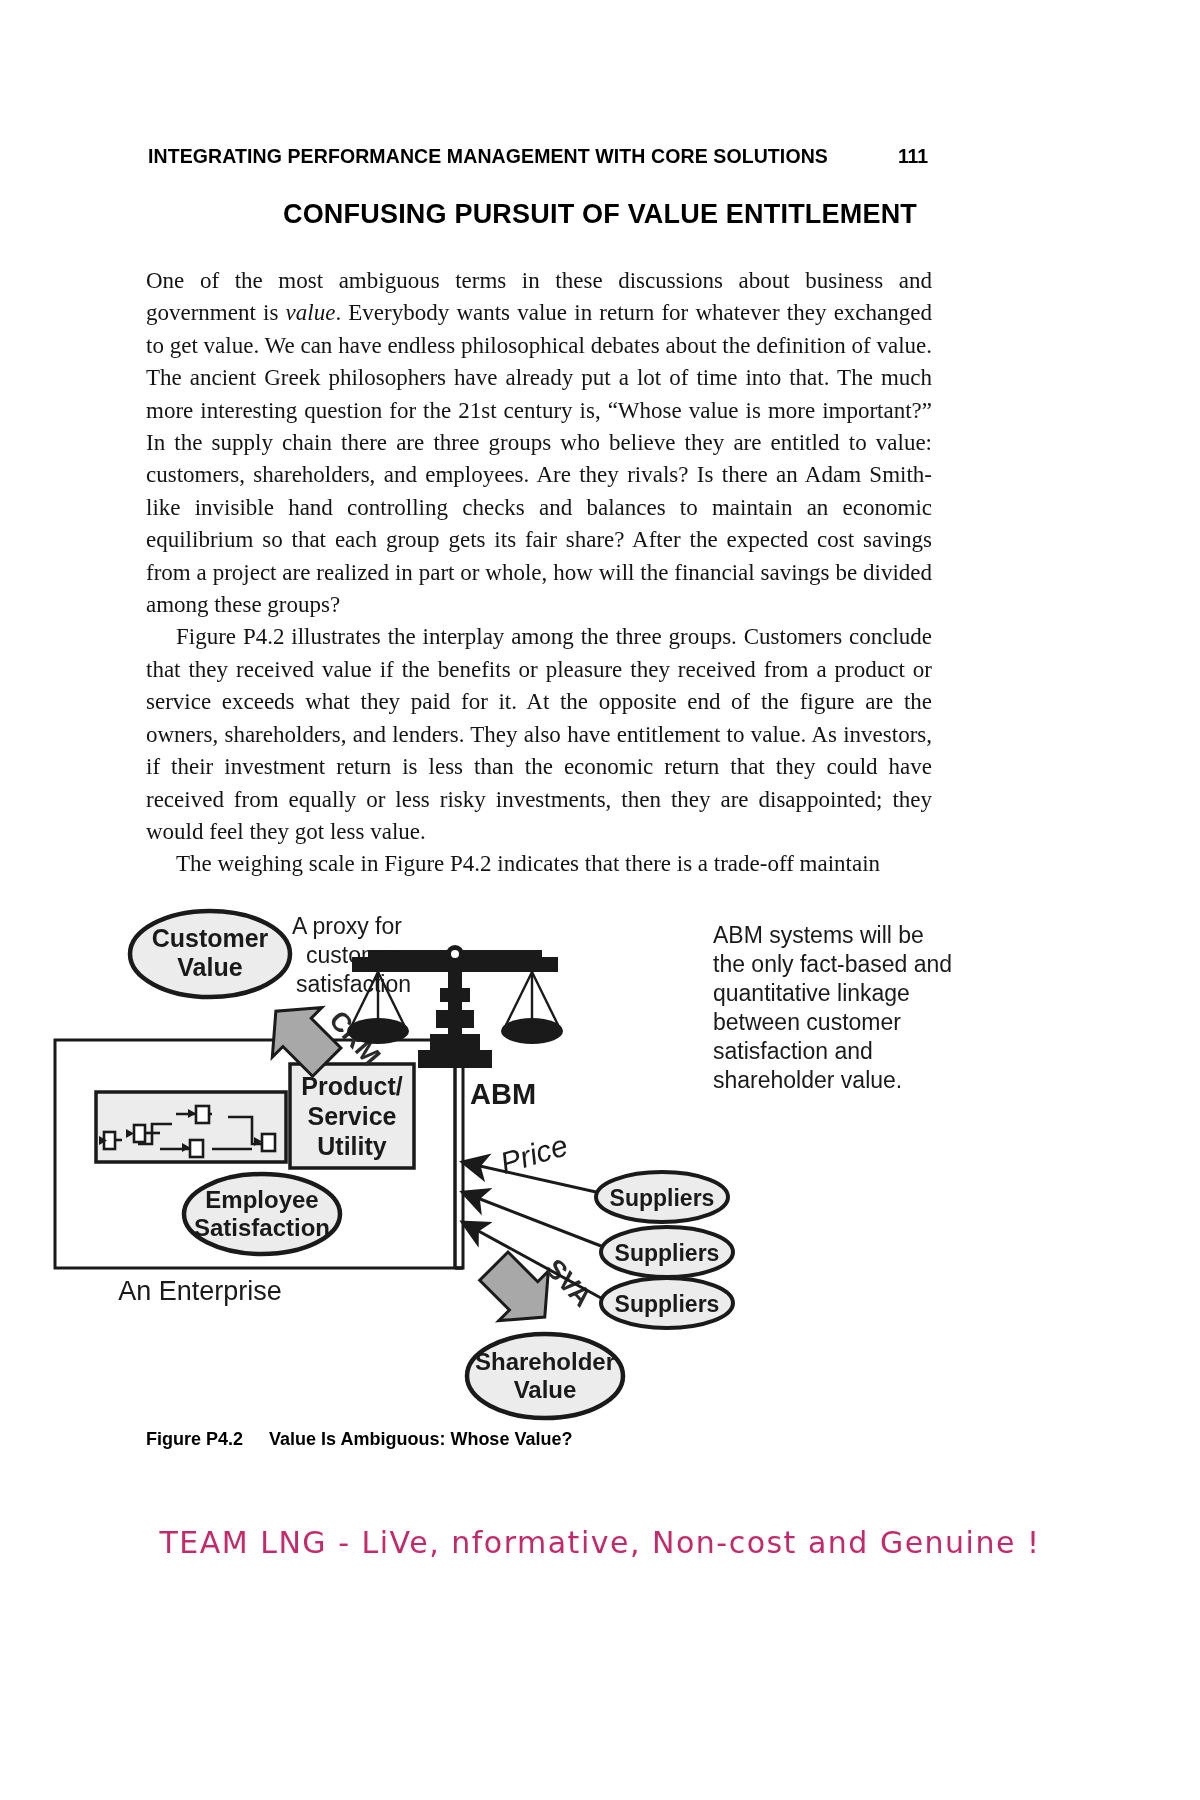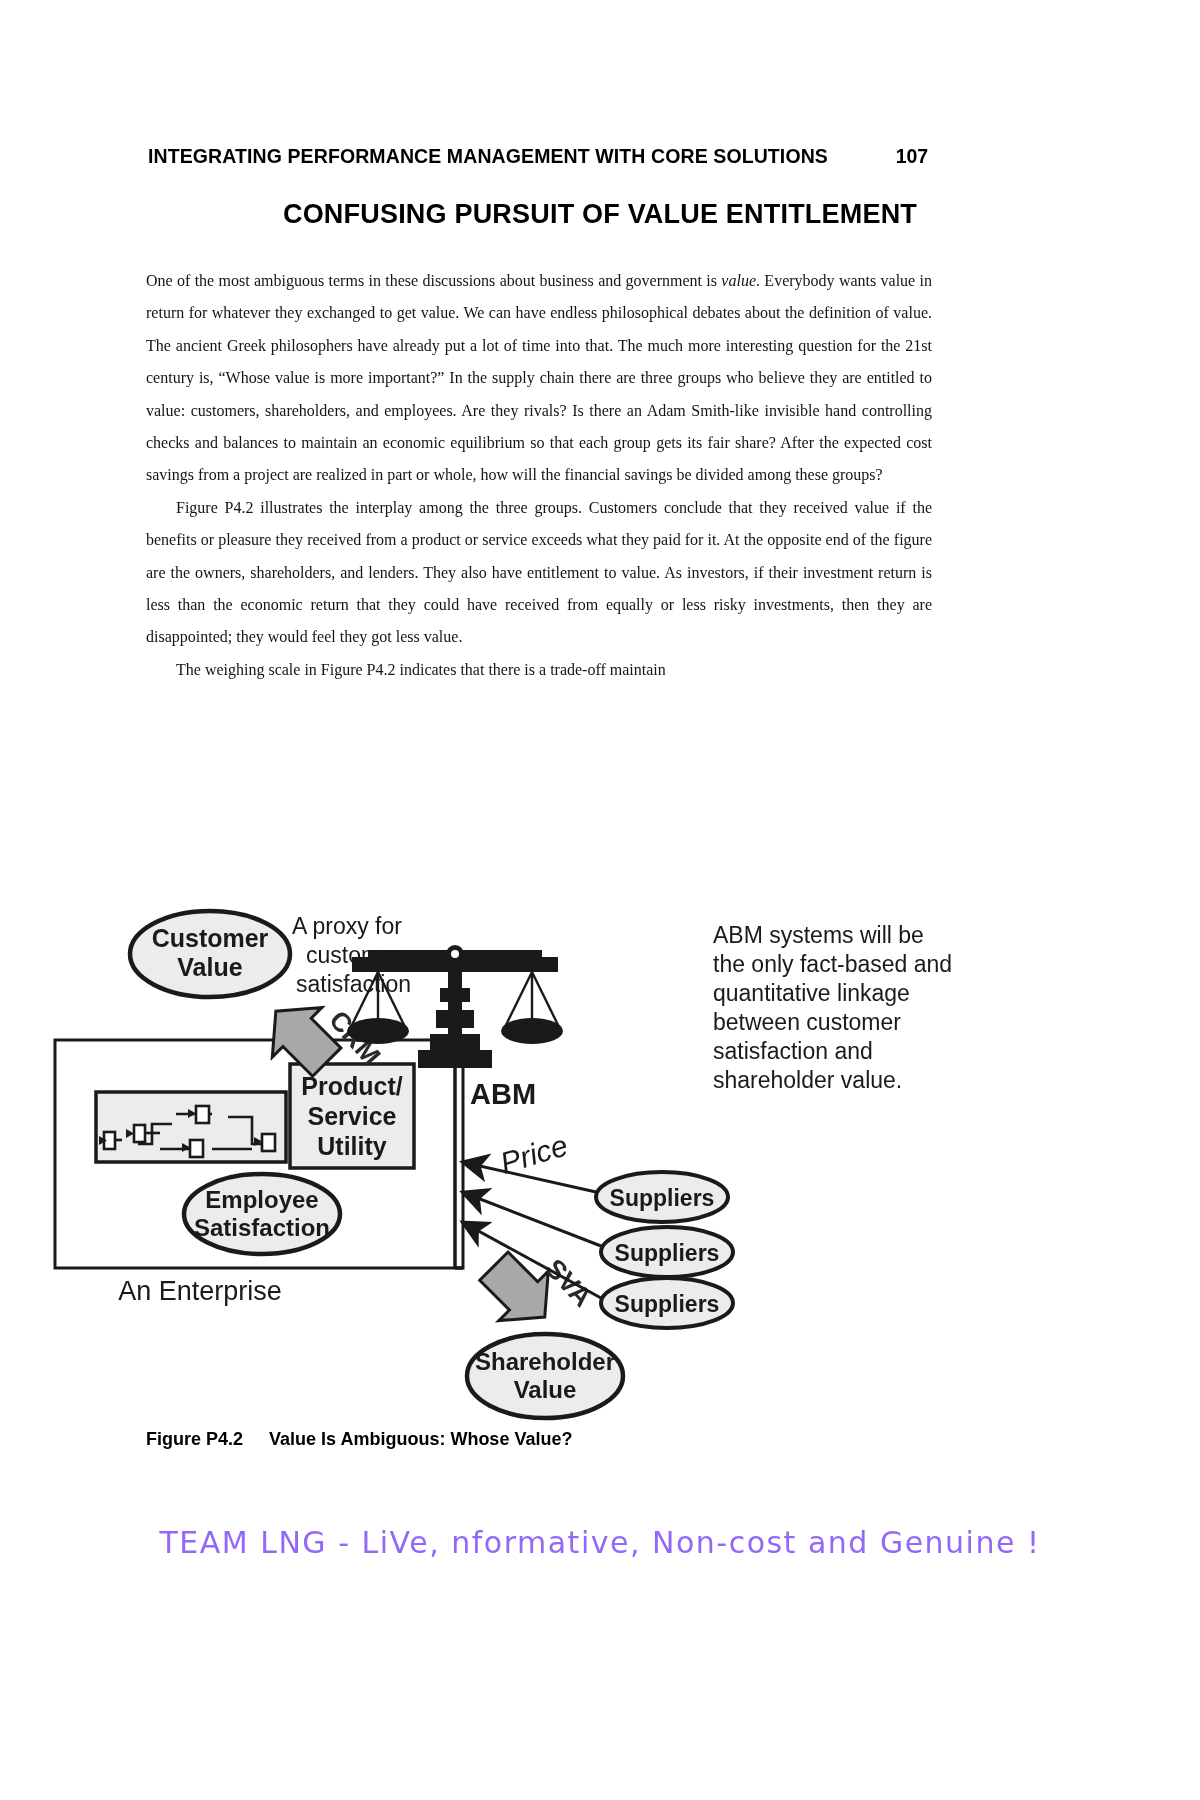--- a/index.html
+++ b/index.html
@@ -54,21 +54,21 @@
     letter-spacing: 0.2px;
   }
 
   
   .body-text {
     position: absolute;
     left: 146px;
     top: 228px;
     width: 786px;
     font-family: "Liberation Serif", serif;
-    font-size: 16px;
+    font-size: 23px;
     line-height: 32.4px;
     text-align: justify;
     text-justify: inter-word;
     color: #141414;
   }
   .body-text p { margin: 0; }
   .body-text p.indent { text-indent: 30px; }
   .body-text i { font-style: italic; }
 
   
@@ -96,32 +96,32 @@
   
   .footer-banner {
     position: absolute;
     left: 0;
     top: 1488px;
     width: 1200px;
     text-align: center;
     font-family: "DejaVu Sans", sans-serif;
     font-size: 30px;
     letter-spacing: 1.5px;
-    color: #8b5cf6;
+    color: #be185d;
     opacity: 0.92;
   }
 </style>
 </head>
 <body>
 
 <div class="page">
 
   <div class="running-head">
     <span class="rh-title">INTEGRATING PERFORMANCE MANAGEMENT WITH CORE SOLUTIONS</span>
-    <span class="rh-page">107</span>
+    <span class="rh-page">111</span>
   </div>
 
   <div class="chapter-title">CONFUSING PURSUIT OF VALUE ENTITLEMENT</div>
 
   <div class="body-text">
     <p><span>One of the most ambiguous terms in these discussions about business and government is </span><i>value</i><span>. Everybody wants value in return for whatever they exchanged to get value. We can have endless philosophical debates about the definition of value. The ancient Greek philosophers have already put a lot of time into that. The much more interesting question for the 21st century is, “Whose value is more important?” In the supply chain there are three groups who believe they are entitled to value: customers, shareholders, and employees. Are they rivals? Is there an Adam Smith-like invisible hand controlling checks and balances to maintain an economic equilibrium so that each group gets its fair share? After the expected cost savings from a project are realized in part or whole, how will the financial savings be divided among these groups?</span></p>
     <p class="indent">Figure P4.2 illustrates the interplay among the three groups. Customers conclude that they received value if the benefits or pleasure they received from a product or service exceeds what they paid for it. At the opposite end of the figure are the owners, shareholders, and lenders. They also have entitlement to value. As investors, if their investment return is less than the economic return that they could have received from equally or less risky investments, then they are disappointed; they would feel they got less value.</p>
     <p class="indent">The weighing scale in Figure P4.2 indicates that there is a trade-off maintain</p>
   </div>
 

